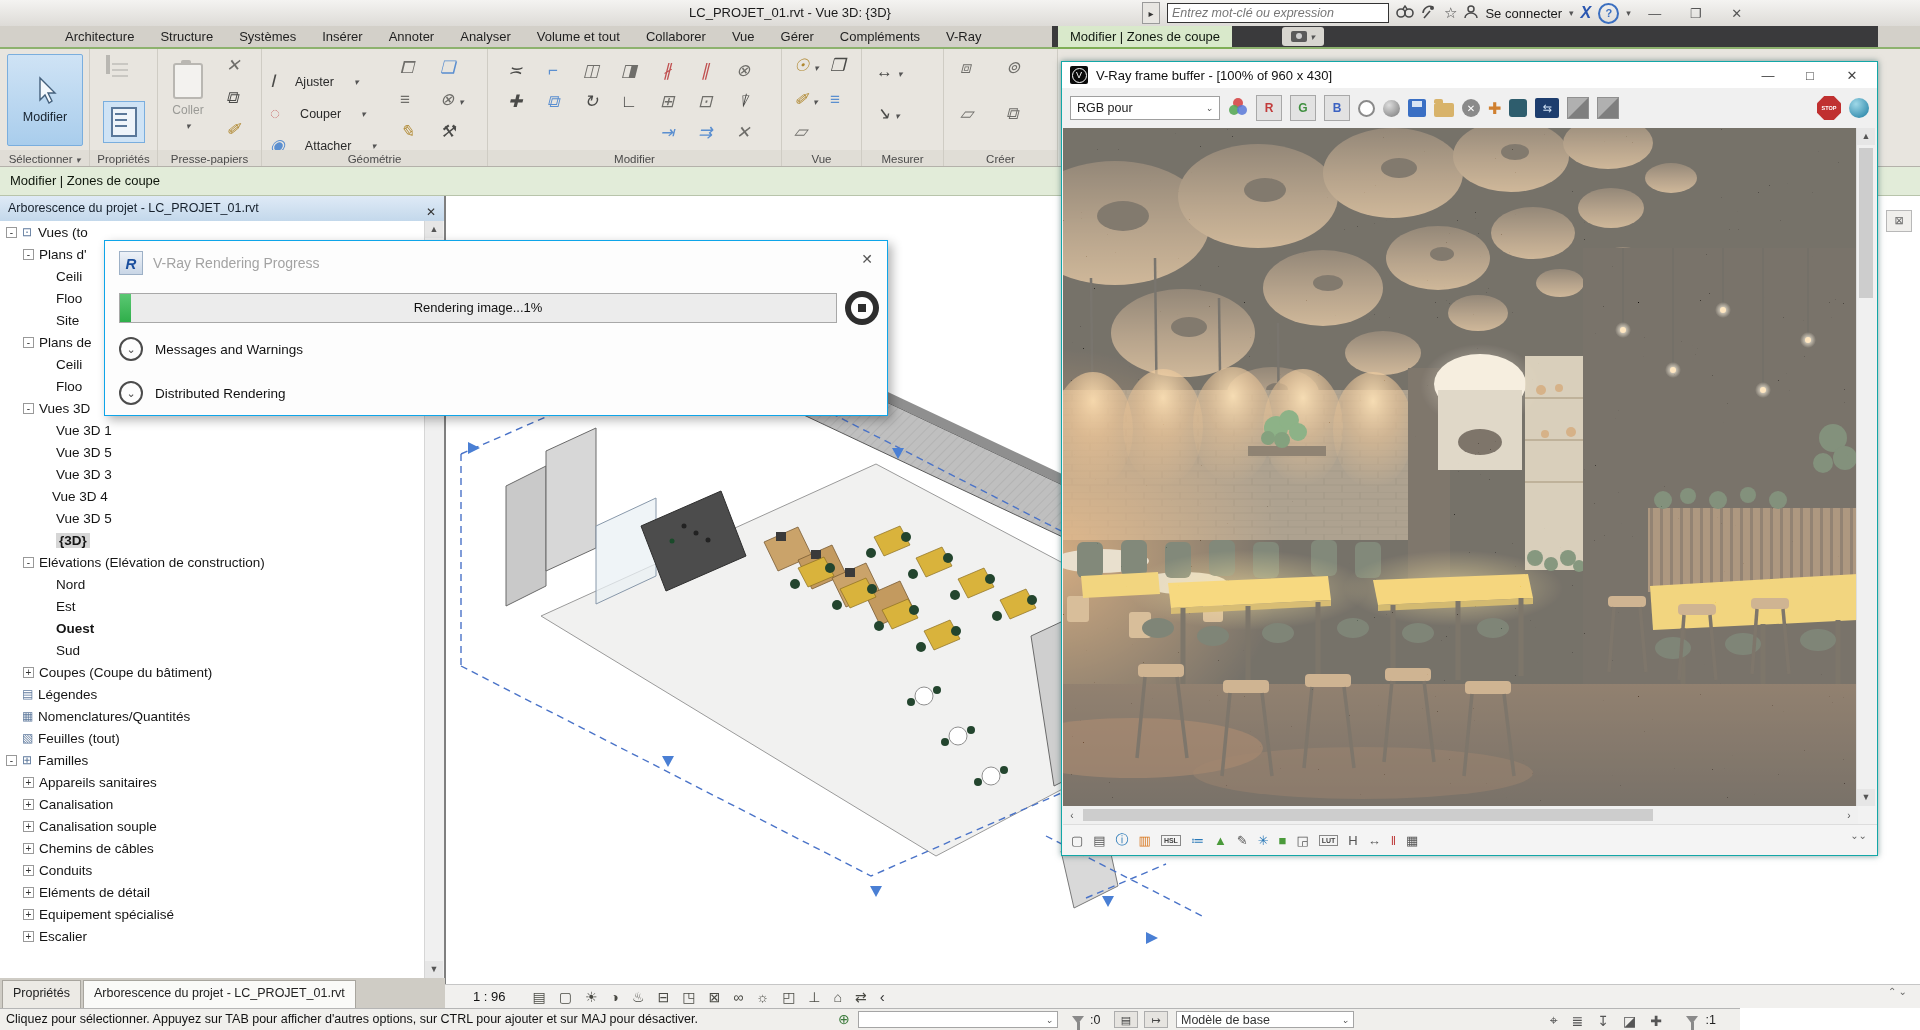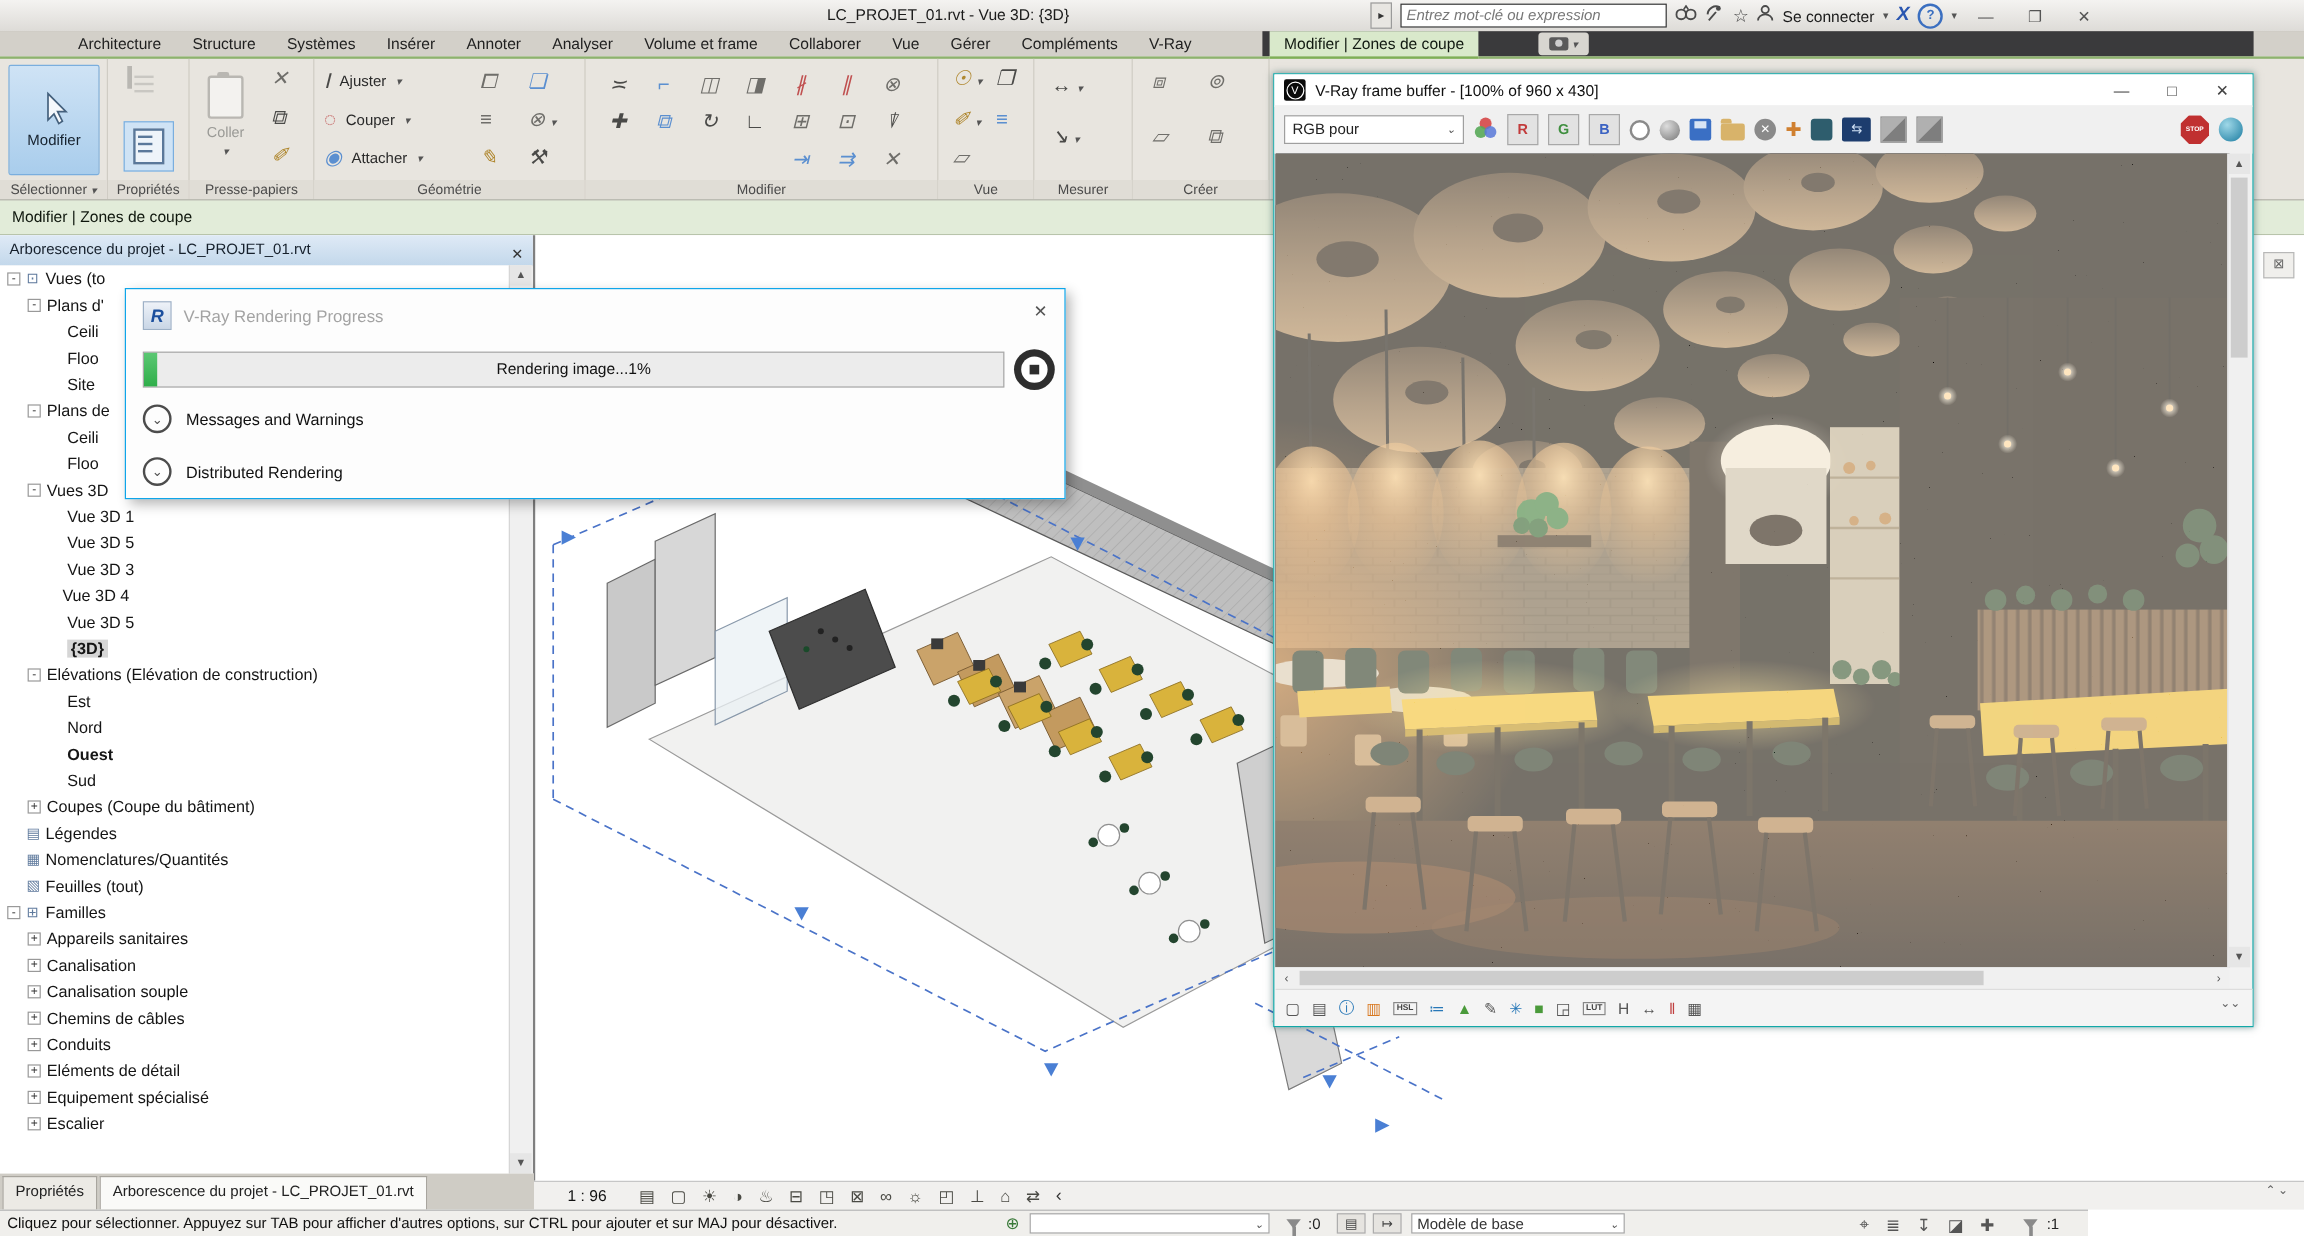--- a/index.html
+++ b/index.html
@@ -53,21 +53,21 @@
   .sheetico::after{content:"";position:absolute;left:4px;top:6px;width:16px;height:2px;background:#c9c7c2;box-shadow:0 6px 0 #c9c7c2,0 12px 0 #c9c7c2;}
   .typebtn{position:absolute;left:13px;top:52px;width:40px;height:40px;border:1px solid #7aaede;background:#cfe3f5;
            display:flex;align-items:center;justify-content:center;}
   .typeico{width:22px;height:26px;border:2px solid #5a789a;background:#eef4fa;position:relative;}
   .typeico::after{content:"";position:absolute;left:2px;top:4px;width:12px;height:2px;background:#5a789a;box-shadow:0 6px 0 #5a789a,0 12px 0 #5a789a;}
   .gi{font-size:17px;color:#6f6e6a;line-height:1;}
   .gi.c{color:#4a4a48;}
   .gi.blue{color:#5b8fd0;}
   .gi.red{color:#c05050;}
   .gi.gold{color:#b08830;}
-  .grow{display:flex;align-items:center;gap:8px;position:absolute;font-size:12.5px;color:#2a2a2a;white-space:nowrap;}
+  .grow{display:flex;align-items:center;gap:20px;position:absolute;font-size:12.5px;color:#2a2a2a;white-space:nowrap;margin-top:14px;}
   .dd{font-size:9px;color:#555;}
   .migrid{position:absolute;left:8px;top:6px;display:grid;grid-template-columns:repeat(7,38px);grid-auto-rows:31px;align-items:center;justify-items:center;}
 
   
   .optbar{position:absolute;left:0;top:166px;width:1920px;height:30px;background:#e2ecd9;
           border-top:1px solid #b4b1aa;border-bottom:1px solid #b8c4ab;box-sizing:border-box;
           font-size:13px;line-height:28px;padding-left:10px;color:#0e160c;}
   .canvas{position:absolute;left:445px;top:196px;width:1475px;height:788px;background:#ffffff;
           border-left:1px solid #7f7f7f;box-sizing:border-box;}
   .navclose{position:absolute;left:1886px;top:210px;width:24px;height:20px;background:#f0efec;border:1px solid #b8b8b8;
@@ -232,21 +232,21 @@
 
   <div class="tabsrow">
     <div class="tabs">
 
     <span class="rtab">Architecture</span>
         <span class="rtab">Structure</span>
         <span class="rtab">Systèmes</span>
         <span class="rtab">Insérer</span>
         <span class="rtab">Annoter</span>
         <span class="rtab">Analyser</span>
-        <span class="rtab">Volume et frame</span>
+        <span class="rtab">Volume et tout</span>
         <span class="rtab">Collaborer</span>
         <span class="rtab">Vue</span>
         <span class="rtab">Gérer</span>
         <span class="rtab">Compléments</span>
         <span class="rtab">V-Ray</span>
       </div>
   </div>
   <div class="darkstrip"></div>
   <span class="ctxtab">Modifier | Zones de coupe</span>
   <span class="camchip">
@@ -580,26 +580,26 @@
           <span class="tlabel">{3D}</span>
         </div>
           <div class="trow" style="padding-left: 23px;">
           <span class="texp">-</span>
 
           <span class="tlabel">Elévations (Elévation de construction)</span>
         </div>
           <div class="trow" style="padding-left: 40px;">
           <span class="texp"></span>
 
+          <span class="tlabel">Nord</span>
+        </div>
+          <div class="trow" style="padding-left: 40px;">
+          <span class="texp"></span>
+
           <span class="tlabel">Est</span>
-        </div>
-          <div class="trow" style="padding-left: 40px;">
-          <span class="texp"></span>
-
-          <span class="tlabel">Nord</span>
         </div>
           <div class="trow" style="padding-left: 40px; font-weight: bold;">
           <span class="texp"></span>
 
           <span class="tlabel">Ouest</span>
         </div>
           <div class="trow" style="padding-left: 40px;">
           <span class="texp"></span>
 
           <span class="tlabel">Sud</span>

